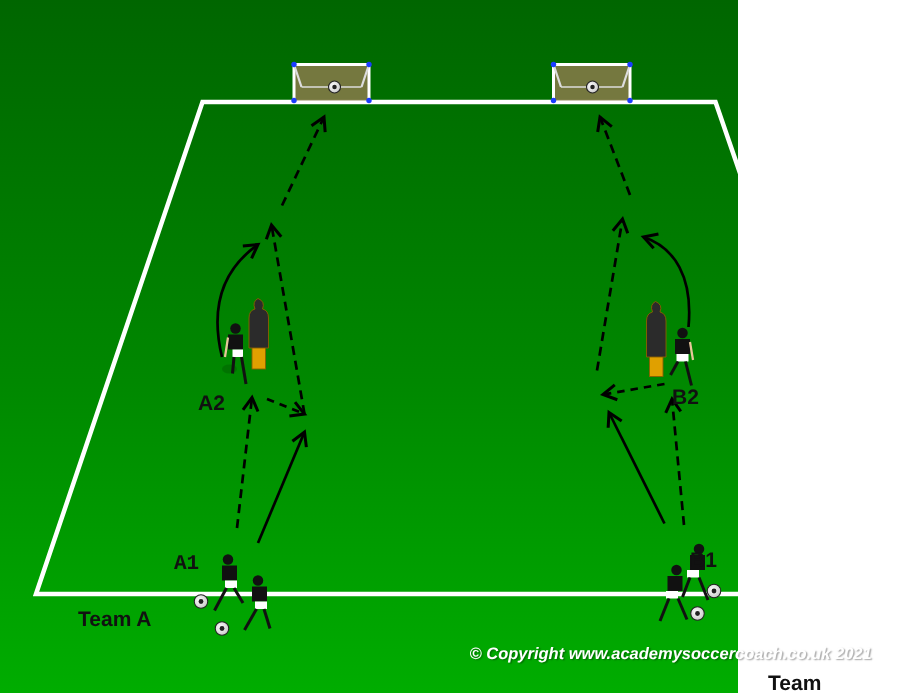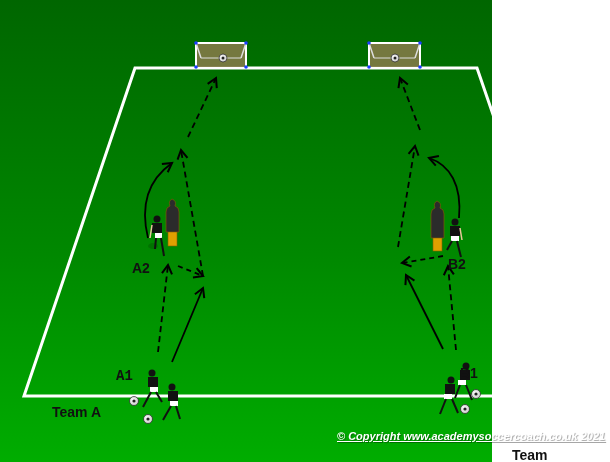--- a/index.html
+++ b/index.html
@@ -2,21 +2,21 @@
 <html><head>
 <meta charset="utf-8">
 <style>
   html, body { margin:0; padding:0; }
   body { width:610px; height:462px; overflow:hidden; font-family:"Liberation Sans", sans-serif; }
   #stage { position:relative; width:492px; height:462px; background:linear-gradient(to bottom, #006600 0%, #008800 55%, #00ad00 100%); }
   svg#pitch { position:absolute; left:0; top:0; }
   .lbl { position:absolute; font-family:"Liberation Sans", sans-serif; font-weight:bold; color:#111; }
   .player-lbl { font-size:14px; }
   .team-lbl { font-size:14px; }
-  .copyright { position:absolute; left:337px; top:430px; font-size:11px; font-style:italic; font-weight:bold; color:#fff; text-shadow:1px 1px 1px rgba(0,0,0,0.35); white-space:nowrap;text-decoration:underline; }
+  .copyright { position:absolute; left:313px; top:430px; font-size:11px; font-style:italic; font-weight:bold; color:#fff; text-shadow:1px 1px 1px rgba(0,0,0,0.35); white-space:nowrap; }
 </style>
 </head>
 <body>
 
 <div id="stage">
   <svg id="pitch" width="610" height="462" viewBox="0 0 610 462">
     <defs>
       <marker id="ah" viewBox="0 0 10 10" refX="8" refY="5" markerWidth="7" markerHeight="7" orient="auto-start-reverse">
         <path d="M1,1 L8,5 L1,9" fill="none" stroke="#000" stroke-width="1.6"></path>
       </marker>

